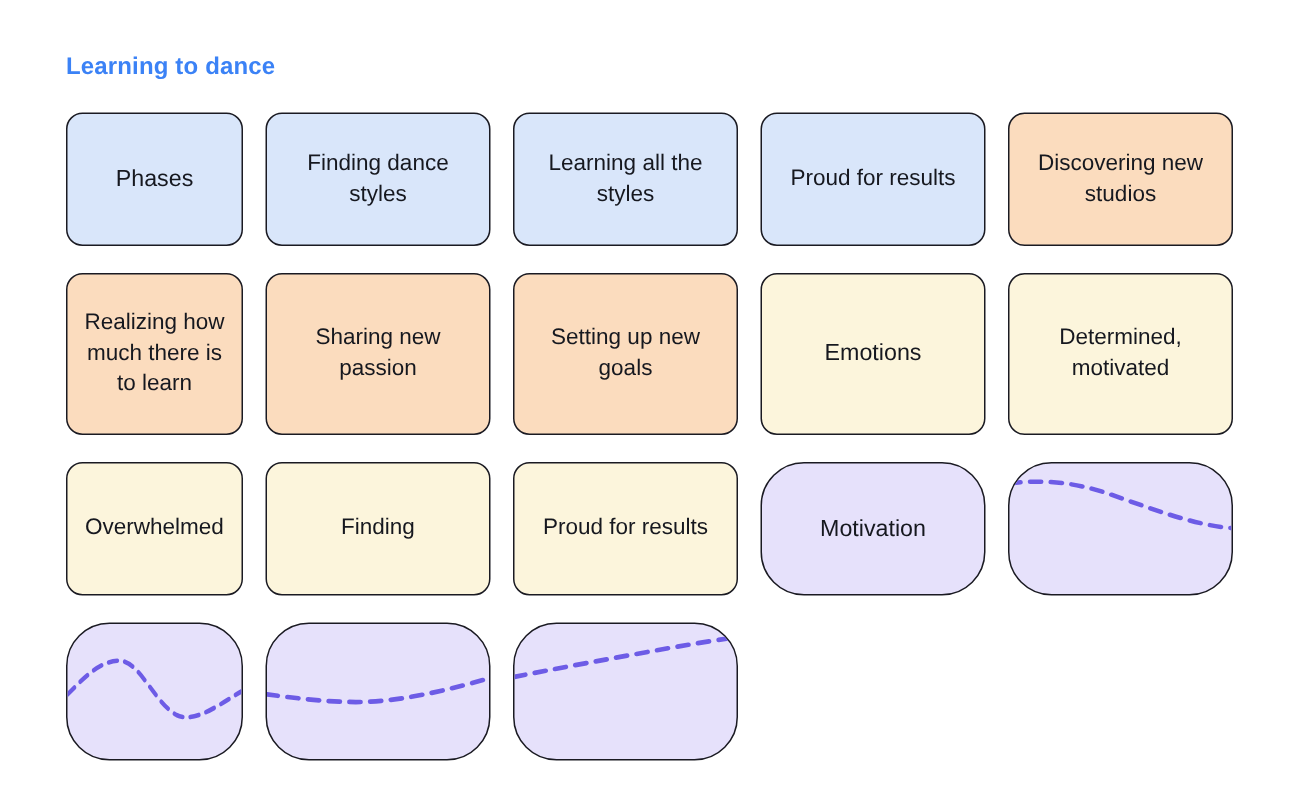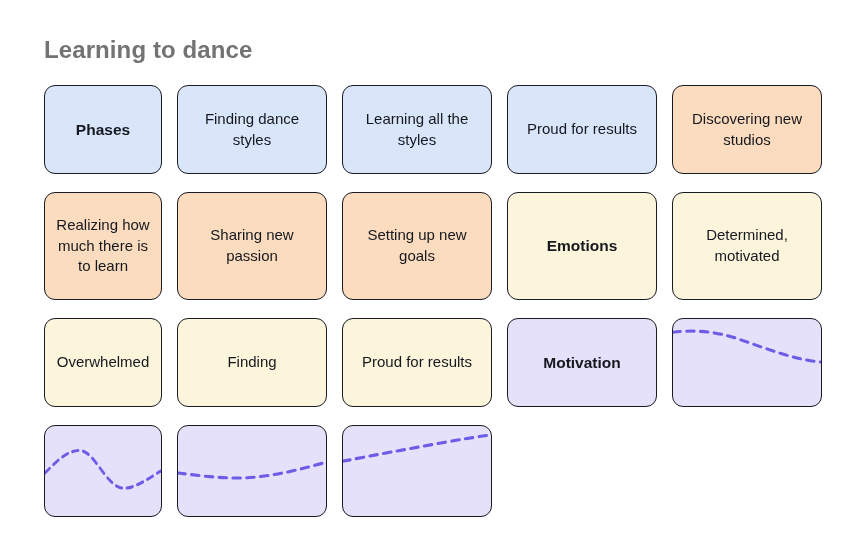--- a/index.html
+++ b/index.html
@@ -5,24 +5,24 @@
   * { margin: 0; padding: 0; box-sizing: border-box; }
   html, body {
     width: 864px; height: 540px;
     background: #ffffff;
     font-family: "Liberation Sans", "DejaVu Sans", sans-serif;
     color: #121420;
     overflow: hidden;
   }
   .page { padding: 36px 0 0 44px; }
   .title {
-    font-size: 24px;
+    font-size: 16px;
     font-weight: 700;
     letter-spacing: 0.1px;
-    color: #737373;
+    color: #3b82f6;
   }
   .journey-grid {
     margin-top: 21px;
     display: grid;
     grid-template-columns: 118px 150px 150px 150px 150px;
     grid-template-rows: 89px 108px 89px 92px;
     gap: 18px 15px;
     width: 778px;
   }
   .card {
@@ -30,25 +30,25 @@
     border-radius: 11px;
     display: flex;
     align-items: center;
     justify-content: center;
     text-align: center;
     font-size: 15px;
     line-height: 1.38;
     padding: 8px 11px;
     color: #16181f;
   }
-  .card.label { font-weight: 700; font-size: 15.5px; }
+  .card.label { font-weight: 400; font-size: 15.5px; }
   .row-phases   { background: #d9e6fa; }
   .row-actions  { background: #fbdcbe; }
   .row-emotions { background: #fcf5dc; }
-  .row-motivation { background: #e6e1fb; }
+  .row-motivation { background: #e6e1fb; border-radius: 29px; }
   .curve-cell { position: relative; padding: 0; overflow: hidden; }
   .curve-cell svg {
     position: absolute;
     inset: 0;
     width: 100%;
     height: 100%;
     display: block;
   }
   .curve-path {
     fill: none;

